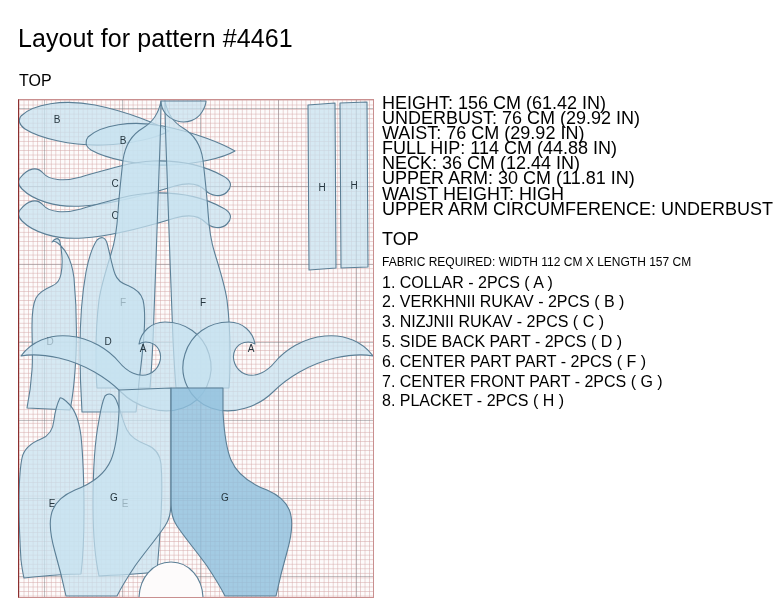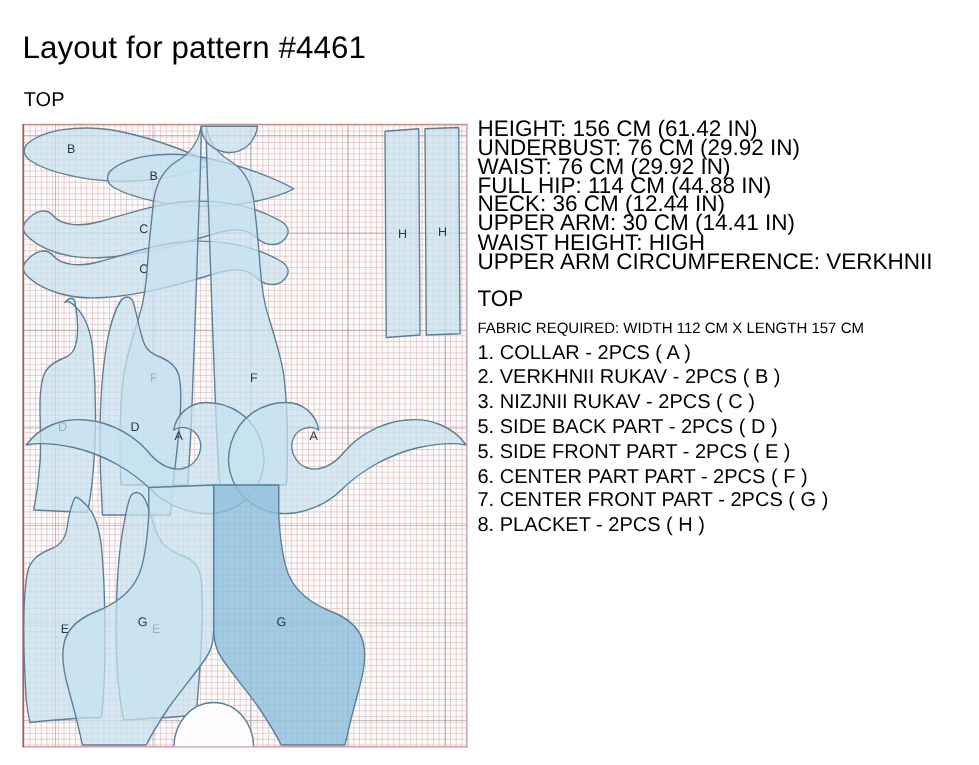--- a/index.html
+++ b/index.html
@@ -214,32 +214,31 @@
 </div>
 
 <div id="info-panel">
 
   <div>
     <div class="measure-line">HEIGHT: 156 CM (61.42 IN)</div>
     <div class="measure-line">UNDERBUST: 76 CM (29.92 IN)</div>
     <div class="measure-line">WAIST: 76 CM (29.92 IN)</div>
     <div class="measure-line">FULL HIP: 114 CM (44.88 IN)</div>
     <div class="measure-line">NECK: 36 CM (12.44 IN)</div>
-    <div class="measure-line">UPPER ARM: 30 CM (14.41 IN)</div>
+    <div class="measure-line">UPPER ARM: 30 CM (11.81 IN)</div>
     <div class="measure-line">WAIST HEIGHT: HIGH</div>
-    <div class="measure-line">UPPER ARM CIRCUMFERENCE: VERKHNII</div>
+    <div class="measure-line">UPPER ARM CIRCUMFERENCE: UNDERBUST</div>
   </div>
 
   <div id="section-heading">TOP</div>
   <div id="fabric-required">FABRIC REQUIRED: WIDTH 112 CM X LENGTH 157 CM</div>
 
   <div>
     <div class="part-line">1. COLLAR - 2PCS ( A )</div>
     <div class="part-line">2. VERKHNII RUKAV - 2PCS ( B )</div>
     <div class="part-line">3. NIZJNII RUKAV - 2PCS ( C )</div>
     <div class="part-line">5. SIDE BACK PART - 2PCS ( D )</div>
-    <div class="part-line">5. SIDE FRONT PART - 2PCS ( E )</div>
     <div class="part-line">6. CENTER PART PART - 2PCS ( F )</div>
     <div class="part-line">7. CENTER FRONT PART - 2PCS ( G )</div>
     <div class="part-line">8. PLACKET - 2PCS ( H )</div>
   </div>
 
 </div>
 
 </body></html>

